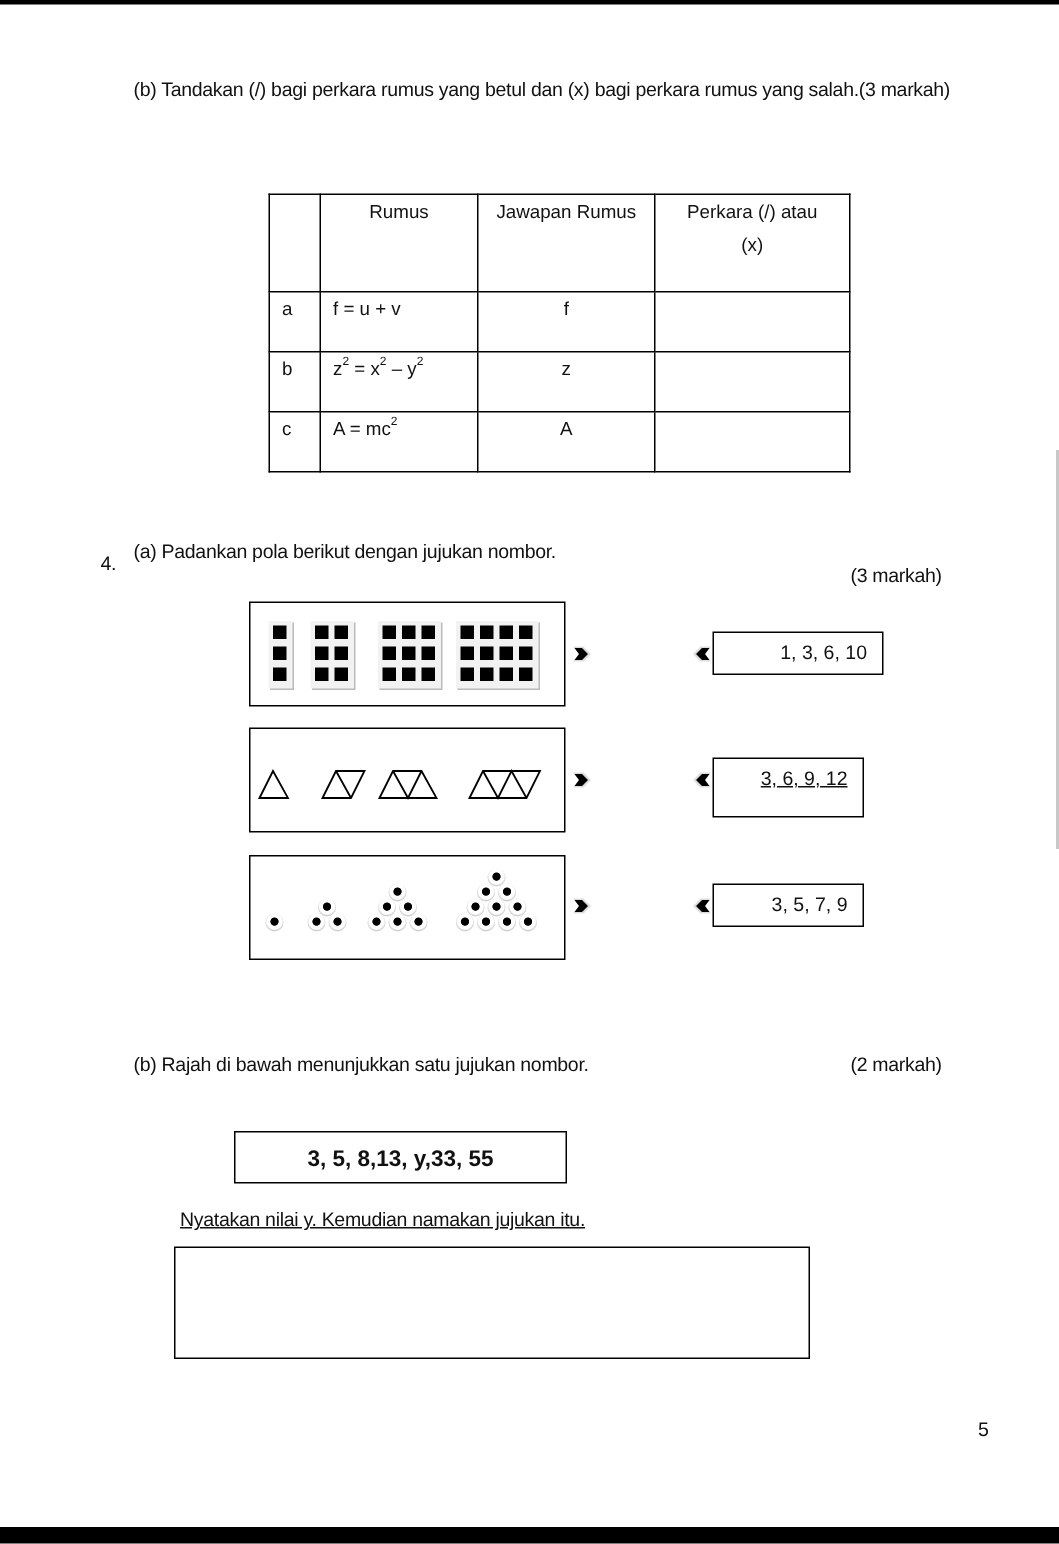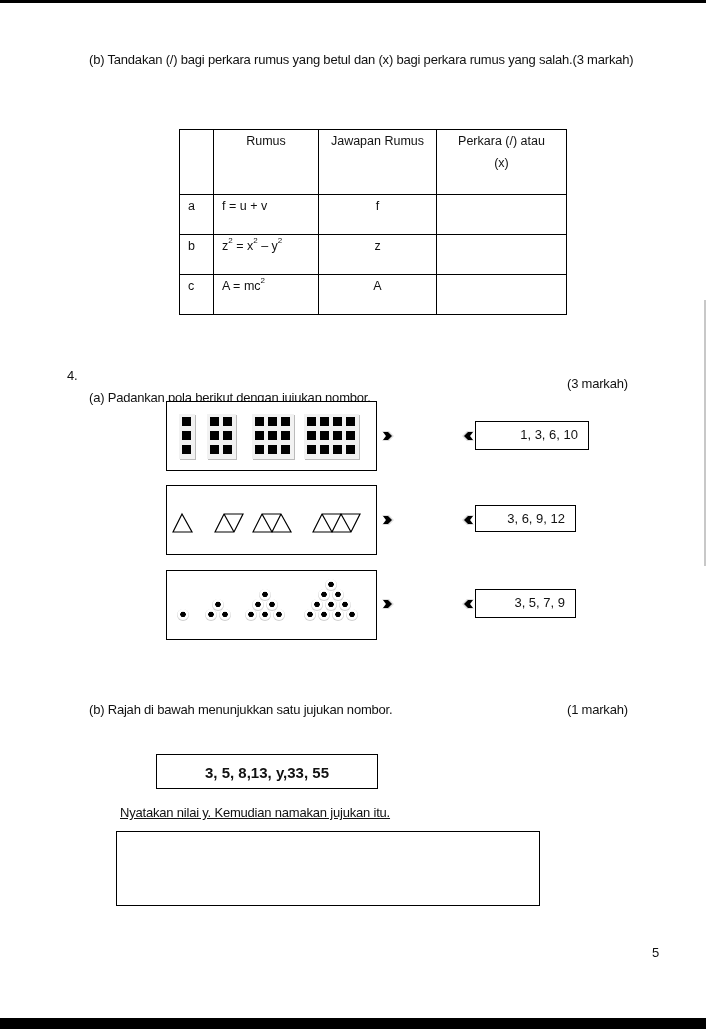--- a/index.html
+++ b/index.html
@@ -89,21 +89,21 @@
         </td>
     <td class="center">
           <div class="in">A</div>
         </td>
     <td></td>
   </tr>
 </tbody>
   </table>
 
 <div class="t" style="left:67px; top:368px;">4.</div>
-<div class="t" style="left:89px; top:390px;">(a) Padankan pola berikut dengan jujukan nombor.</div>
+<div class="t" style="left:89px; top:360px;">(a) Padankan pola berikut dengan jujukan nombor.</div>
 <div class="t" style="left:567px; top:376px;">(3 markah)</div>
 
 <div class="pattern-box" style="left:166px; top:401px; width:209px; height:68px;">
   <div id="sq-area">
       <div class="card" style="left: 12px; top: 12px; width: 16px; height: 45px;"></div>
       <div class="sq" style="left: 15px; top: 15px;"></div>
       <div class="sq" style="left: 15px; top: 29px;"></div>
       <div class="sq" style="left: 15px; top: 43px;"></div>
       <div class="card" style="left: 40px; top: 12px; width: 29px; height: 45px;"></div>
       <div class="sq" style="left: 43px; top: 15px;"></div>
@@ -189,30 +189,30 @@
 <svg class="arrow" style="left:461px; top:430px;" viewBox="0 0 14 12">
     <path d="M13 1 H6 L1 6 L6 11 H13 L9 6 Z" fill="#ddd"></path>
     <path d="M12 2 H7 L3 6 L7 10 H12 L9 6 Z" fill="#000"></path>
   </svg>
 <div class="seq-box" style="left:475px; top:421px; width:114px; height:29px;">1, 3, 6, 10</div>
 
 <svg class="arrow" style="left:461px; top:514px;" viewBox="0 0 14 12">
     <path d="M13 1 H6 L1 6 L6 11 H13 L9 6 Z" fill="#ddd"></path>
     <path d="M12 2 H7 L3 6 L7 10 H12 L9 6 Z" fill="#000"></path>
   </svg>
-<div class="seq-box" style="left:475px; top:505px; width:101px; height:27px;">3, 6, 9, 12</div>
+<div class="seq-box" style="left:475px; top:505px; width:101px; height:40px;text-decoration:underline;">3, 6, 9, 12</div>
 
 <svg class="arrow" style="left:461px; top:598px;" viewBox="0 0 14 12">
     <path d="M13 1 H6 L1 6 L6 11 H13 L9 6 Z" fill="#ddd"></path>
     <path d="M12 2 H7 L3 6 L7 10 H12 L9 6 Z" fill="#000"></path>
   </svg>
 <div class="seq-box" style="left:475px; top:589px; width:101px; height:29px;">3, 5, 7, 9</div>
 
 <div class="t" style="left:89px; top:702px;">(b) Rajah di bawah menunjukkan satu jujukan nombor.</div>
-<div class="t" style="left:567px; top:702px;">(1 markah)</div>
+<div class="t" style="left:567px; top:702px;">(2 markah)</div>
 
 <div class="fib-box">3, 5, 8,13, y,33, 55</div>
 
 <div class="t" style="left:120px; top:805px;text-decoration:underline;">Nyatakan nilai y. Kemudian namakan jujukan itu.</div>
 
 <div class="answer-box"></div>
 
 <div class="t" style="left:652px; top:945px;">5</div>
 
 <div class="bar-bottom"></div>

